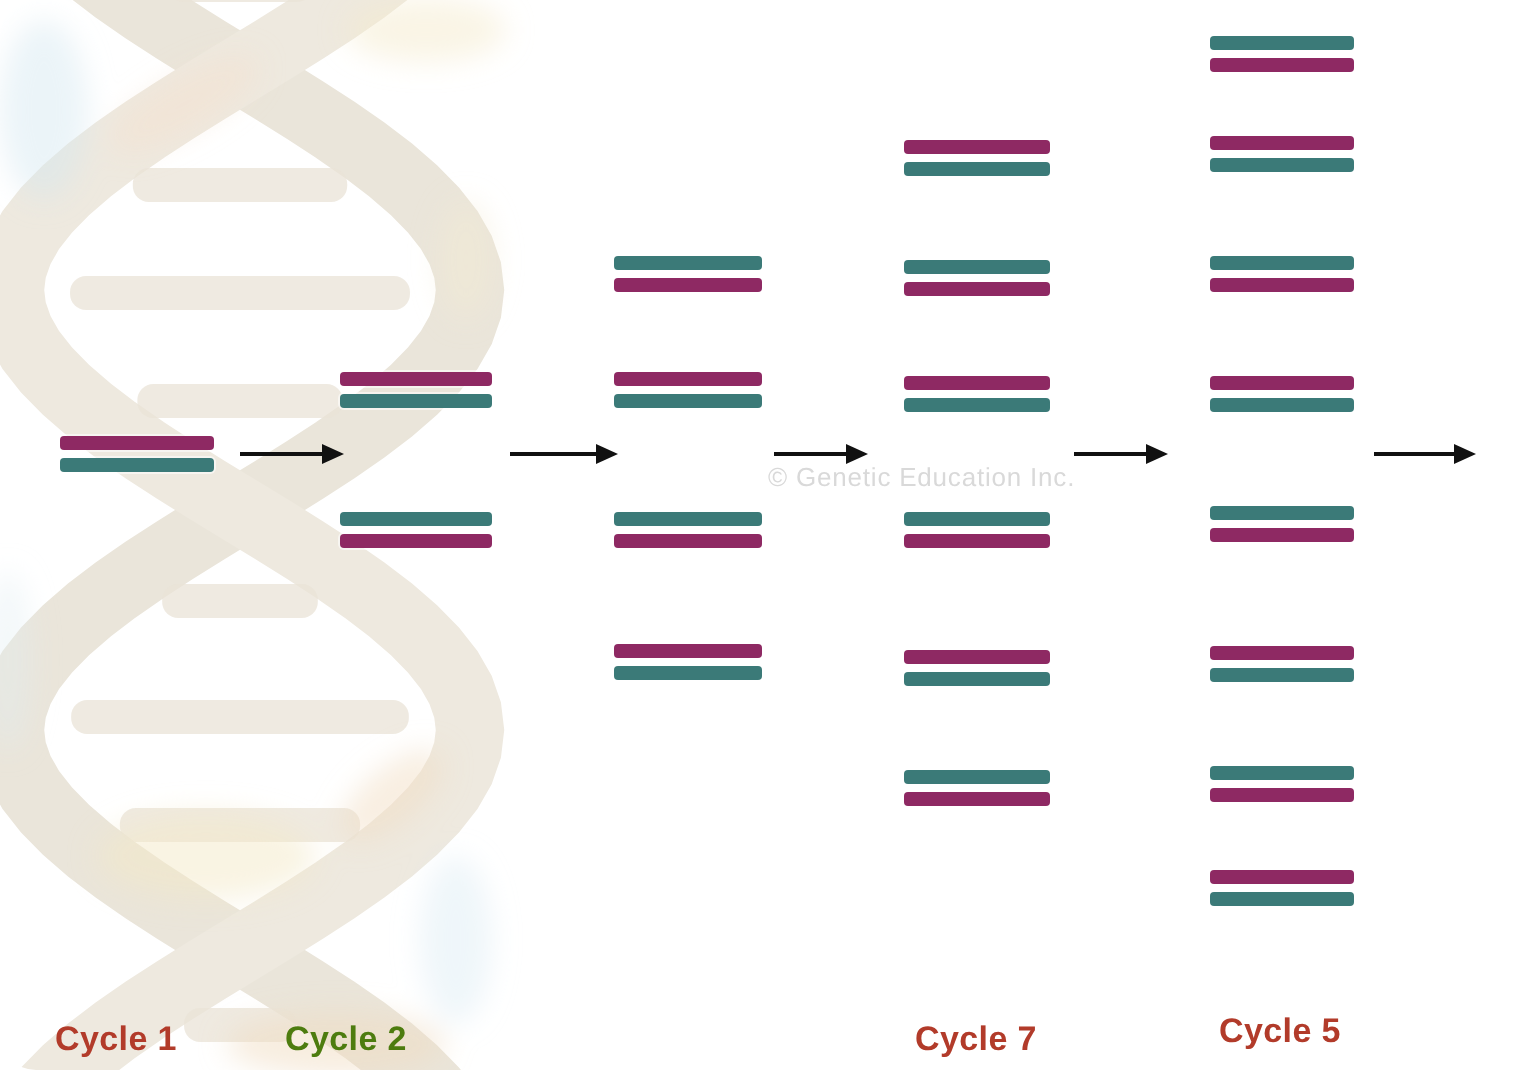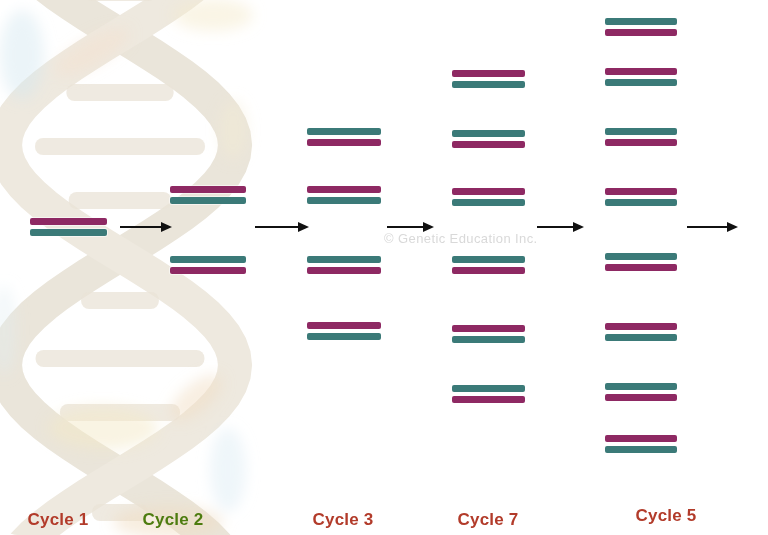--- a/index.html
+++ b/index.html
@@ -80,21 +80,20 @@
         <div class="bar" style="background: rgb(59, 122, 120);"></div>
       </div>
       <div class="pair" style="left: 307px; top: 256px; width: 74px;">
         <div class="bar" style="background: rgb(59, 122, 120);"></div>
         <div class="bar" style="background: rgb(142, 41, 99);"></div>
       </div>
       <div class="pair" style="left: 307px; top: 322px; width: 74px;">
         <div class="bar" style="background: rgb(142, 41, 99);"></div>
         <div class="bar" style="background: rgb(59, 122, 120);"></div>
       </div>
-      <div class="cycle-label" style="left: 295px; top: 510px; color: rgb(178, 59, 42);">Cycle 3</div>
       <div class="pair" style="left: 452px; top: 70px; width: 73px;">
         <div class="bar" style="background: rgb(142, 41, 99);"></div>
         <div class="bar" style="background: rgb(59, 122, 120);"></div>
       </div>
       <div class="pair" style="left: 452px; top: 130px; width: 73px;">
         <div class="bar" style="background: rgb(59, 122, 120);"></div>
         <div class="bar" style="background: rgb(142, 41, 99);"></div>
       </div>
       <div class="pair" style="left: 452px; top: 188px; width: 73px;">
         <div class="bar" style="background: rgb(142, 41, 99);"></div>
@@ -138,21 +137,21 @@
         <div class="bar" style="background: rgb(59, 122, 120);"></div>
       </div>
       <div class="pair" style="left: 605px; top: 383px; width: 72px;">
         <div class="bar" style="background: rgb(59, 122, 120);"></div>
         <div class="bar" style="background: rgb(142, 41, 99);"></div>
       </div>
       <div class="pair" style="left: 605px; top: 435px; width: 72px;">
         <div class="bar" style="background: rgb(142, 41, 99);"></div>
         <div class="bar" style="background: rgb(59, 122, 120);"></div>
       </div>
-      <div class="cycle-label" style="left: 618px; top: 506px; color: rgb(178, 59, 42);">Cycle 5</div>
+      <div class="cycle-label" style="left: 592px; top: 506px; color: rgb(178, 59, 42);">Cycle 5</div>
       <div class="arrow" style="left: 120px; top: 222px; width: 52px;">
         <div class="shaft" style="background: rgb(17, 17, 17);"></div>
         <div class="head" style="border-left: 11px solid rgb(17, 17, 17);"></div>
       </div>
       <div class="arrow" style="left: 255px; top: 222px; width: 54px;">
         <div class="shaft" style="background: rgb(17, 17, 17);"></div>
         <div class="head" style="border-left: 11px solid rgb(17, 17, 17);"></div>
       </div>
       <div class="arrow" style="left: 387px; top: 222px; width: 47px;">
         <div class="shaft" style="background: rgb(17, 17, 17);"></div>

